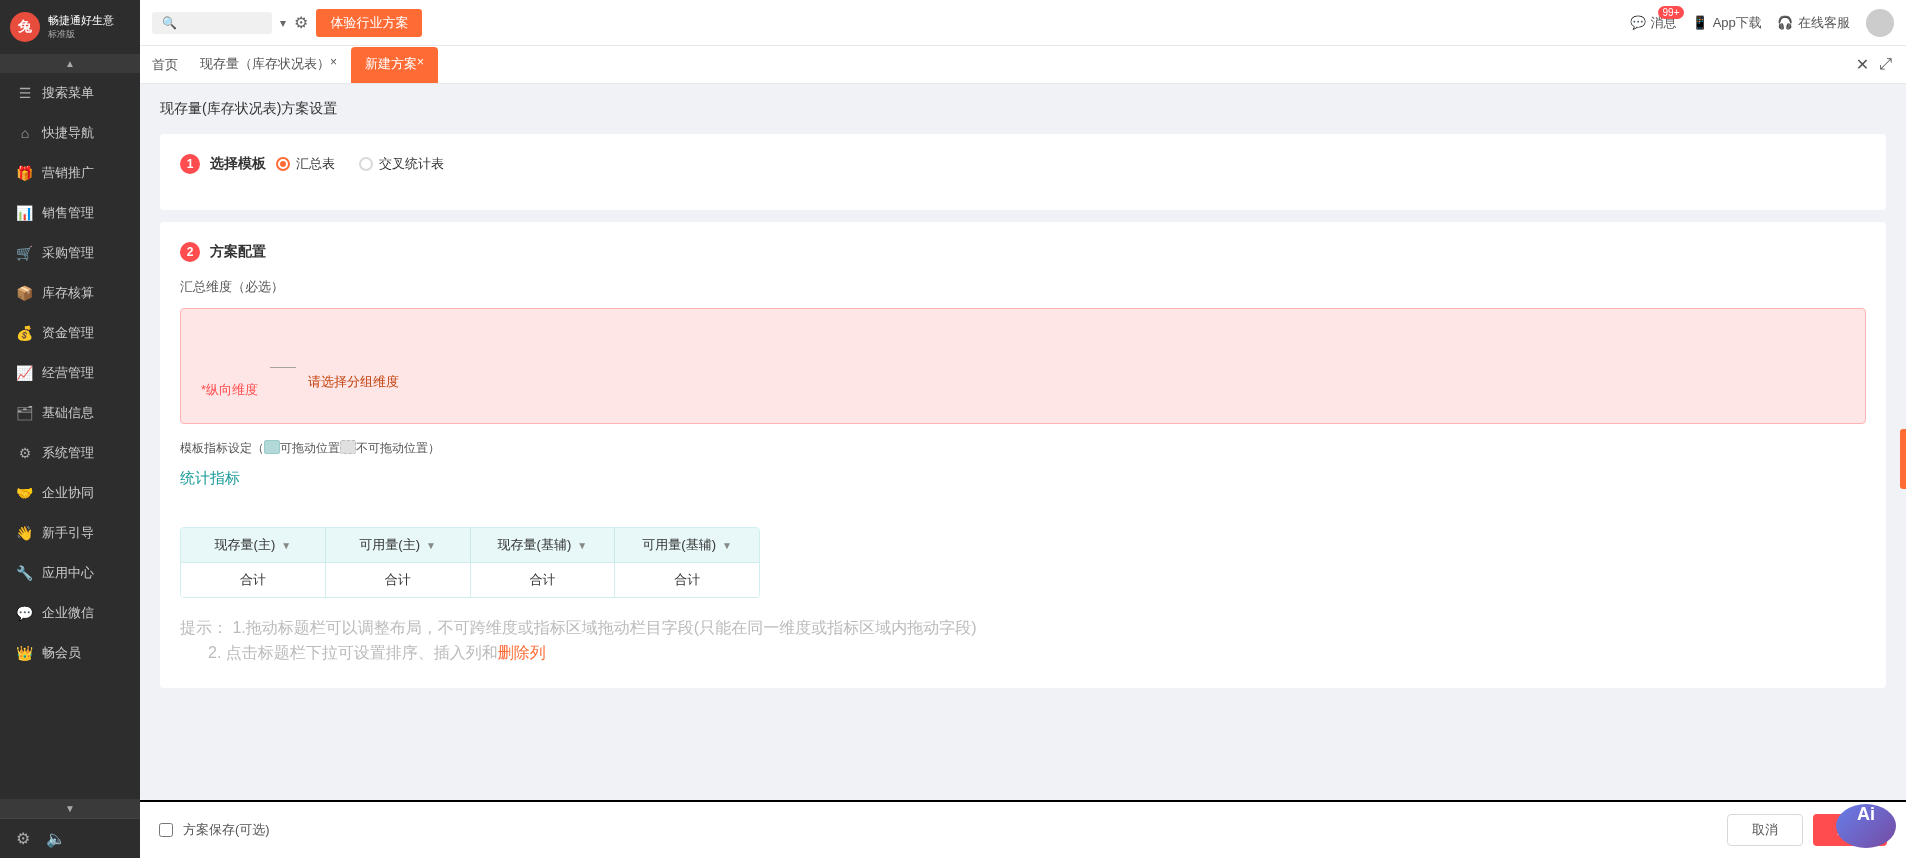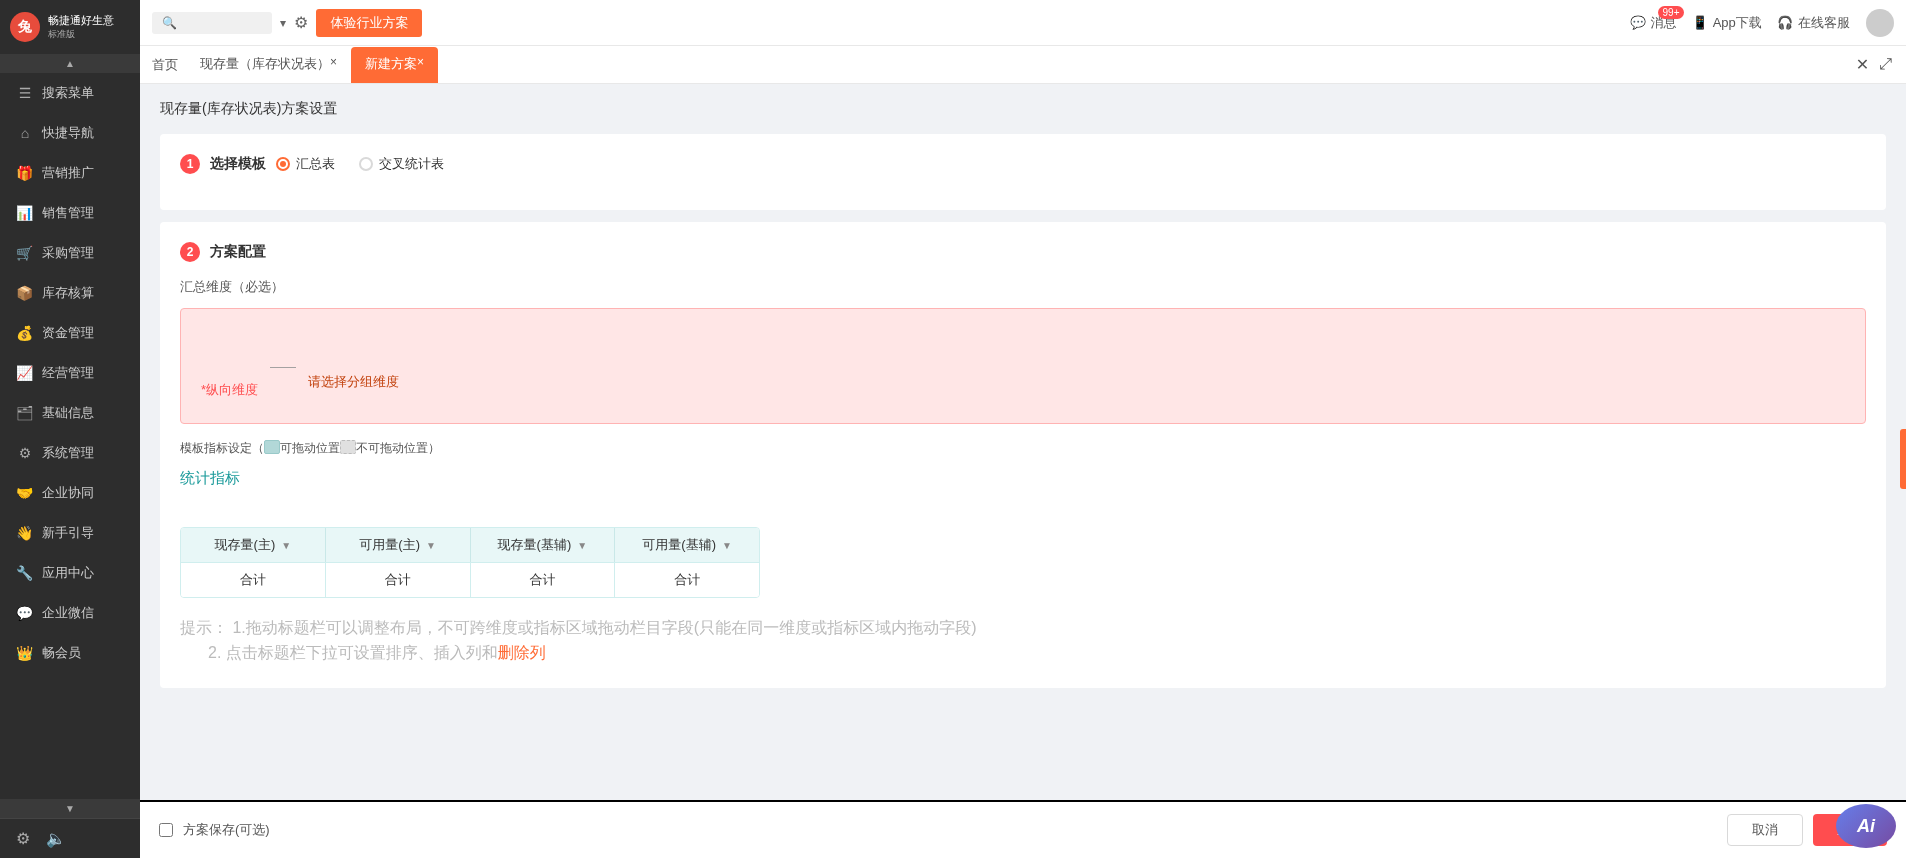--- a/index.html
+++ b/index.html
@@ -458,25 +458,23 @@
     .ai-badge {
       position: fixed;
       right: 10px;
       bottom: 10px;
       background: linear-gradient(135deg, #667eea 0%, #764ba2 100%);
       color: white;
       border-radius: 50%;
       width: 60px;
       height: 44px;
       display: flex;
-      align-items: center;
       justify-content: center;
       font-size: 18px;
       font-weight: bold;
-      font-style: italic;
       cursor: pointer;
     }
   </style>
 </head>
 <body>
 
 <div class="sidebar">
   <div class="sidebar-logo">
     <div class="logo-icon">兔</div>
     <div>

